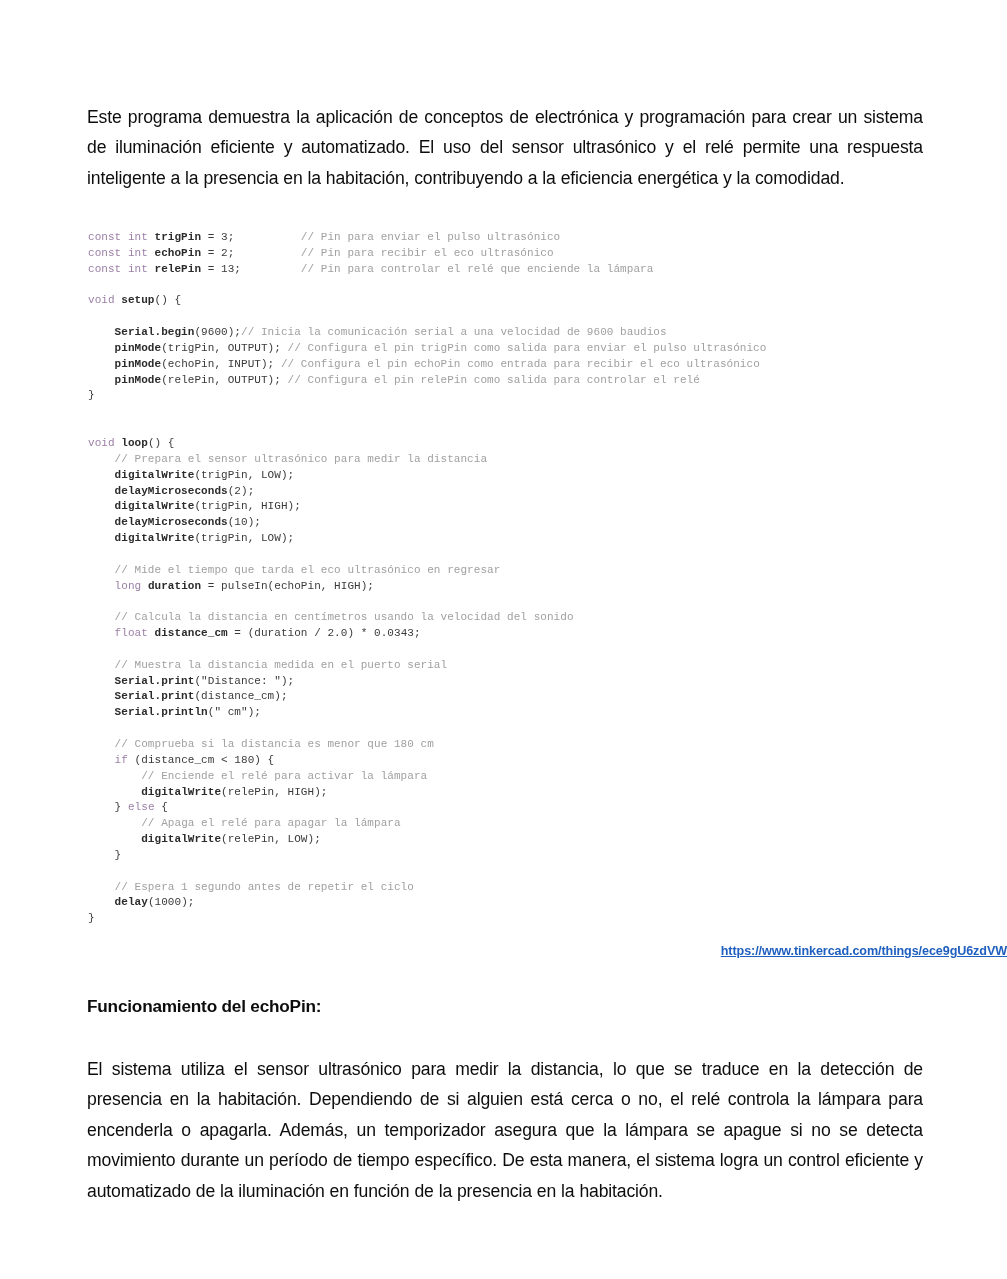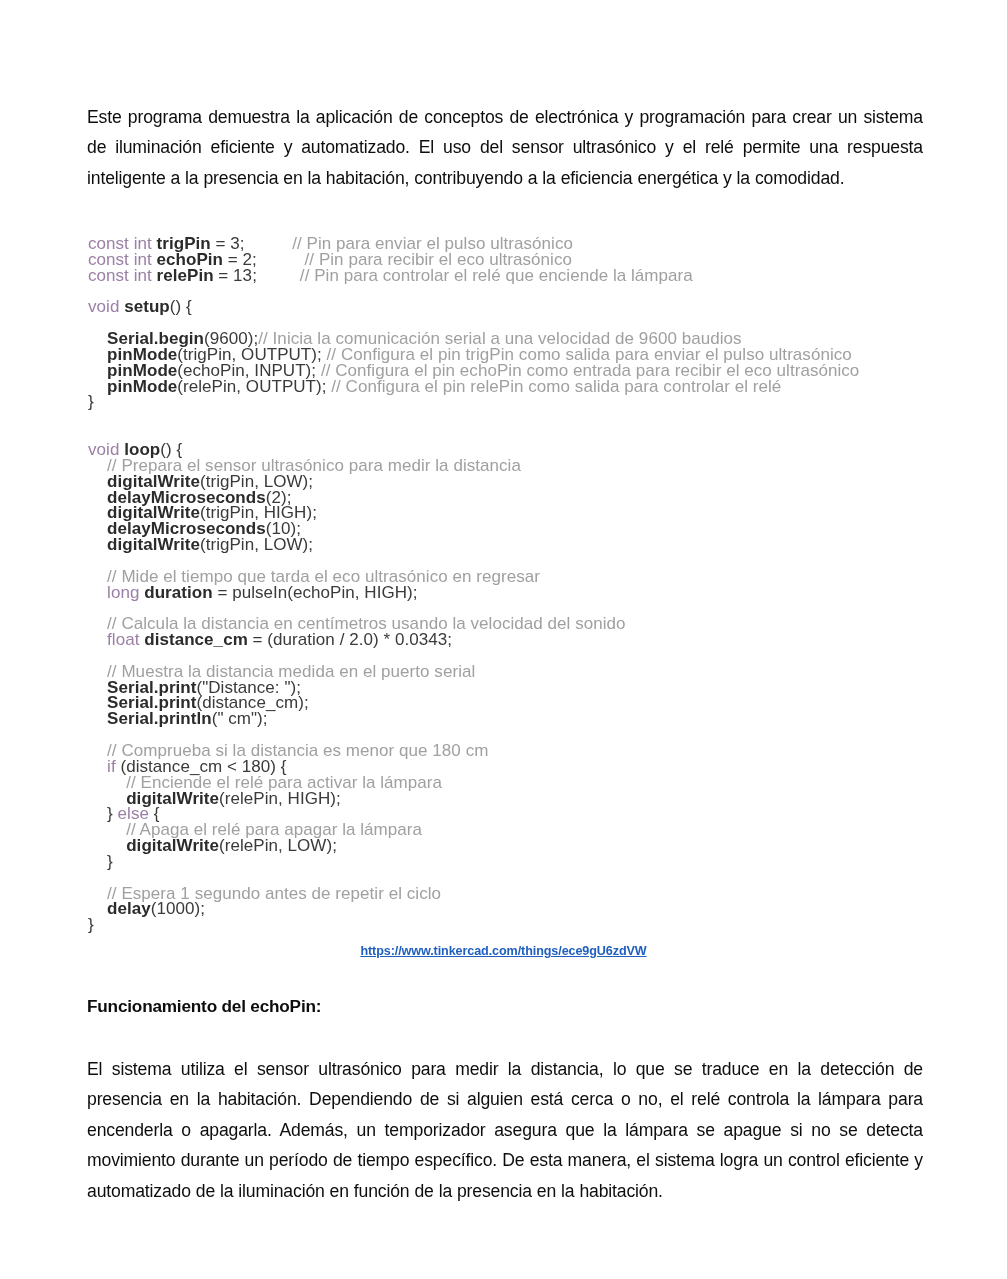--- a/index.html
+++ b/index.html
@@ -50,42 +50,42 @@
     letter-spacing: -0.2px;
     line-height: 24px;
   }
 
   
   .code-block {
     position: absolute;
     left: 88px;
     top: 219px;
     width: 860px;
-    font-family: Liberation Sans, sans-serif;
-    font-size: 17px;
+    font-family: Liberation Mono, monospace;
+    font-size: 11px;
     line-height: 15.85px;
     white-space: pre;
     color: #2b2b2b;
     letter-spacing: 0.05px;
   }
   .code-line { min-height: 15.85px; white-space: pre; }
   .code-line.blank { height: 15.85px; }
 
   .tok-kw   { color: #9b7fa6; }
   .tok-id   { color: #2b2b2b; font-weight: bold; }
   .tok-plain{ color: #3a3a3a; }
   .tok-com  { color: #a0a0a0; }
 
   
   .doc-link-wrap {
     position: absolute;
     left: 0;
     top: 941px;
     width: 1007px;
-    text-align: center;
+    text-align: right;
   }
   .doc-link {
     font-family: "Liberation Sans", sans-serif;
     font-size: 12.6px;
     font-weight: bold;
     color: #1f5fbf;
     text-decoration: underline;
     letter-spacing: -0.1px;
     cursor: pointer;
   }

